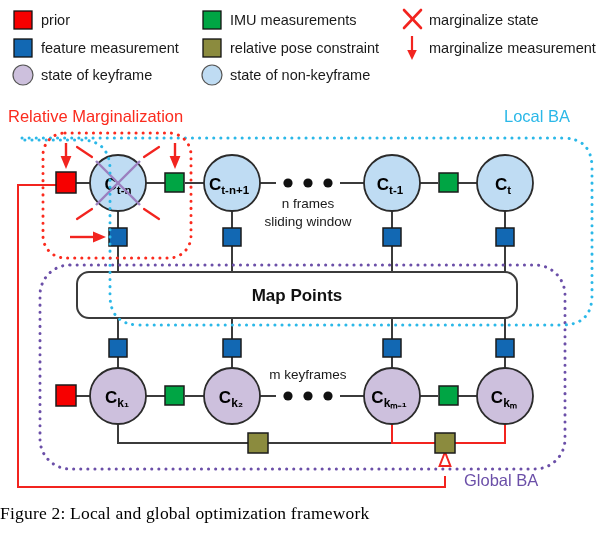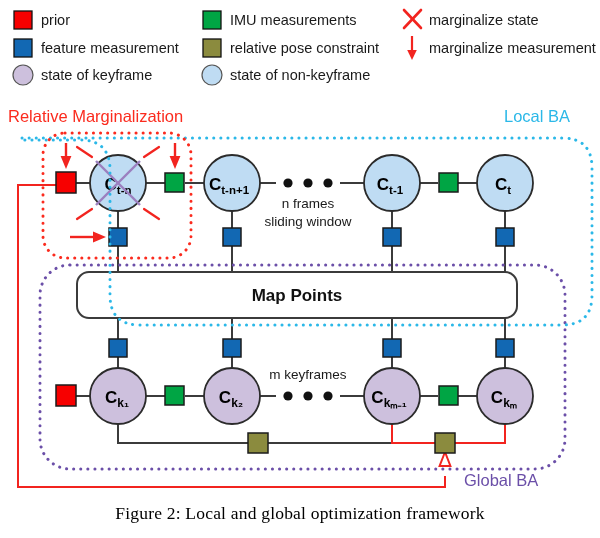--- a/index.html
+++ b/index.html
@@ -50,21 +50,20 @@
   }
   .region-label {
     font-family: "Liberation Sans", sans-serif;
     font-size: 16.5px;
   }
   .caption {
     position: absolute;
     left: 0;
     top: 503px;
     width: 600px;
-    text-align: center;
     font-family: "Liberation Serif", serif;
     font-size: 17.5px;
     color: #000000;
     letter-spacing: 0.2px;
   }
 </style>
 </head>
 <body>
 
 <div id="figure-root">

